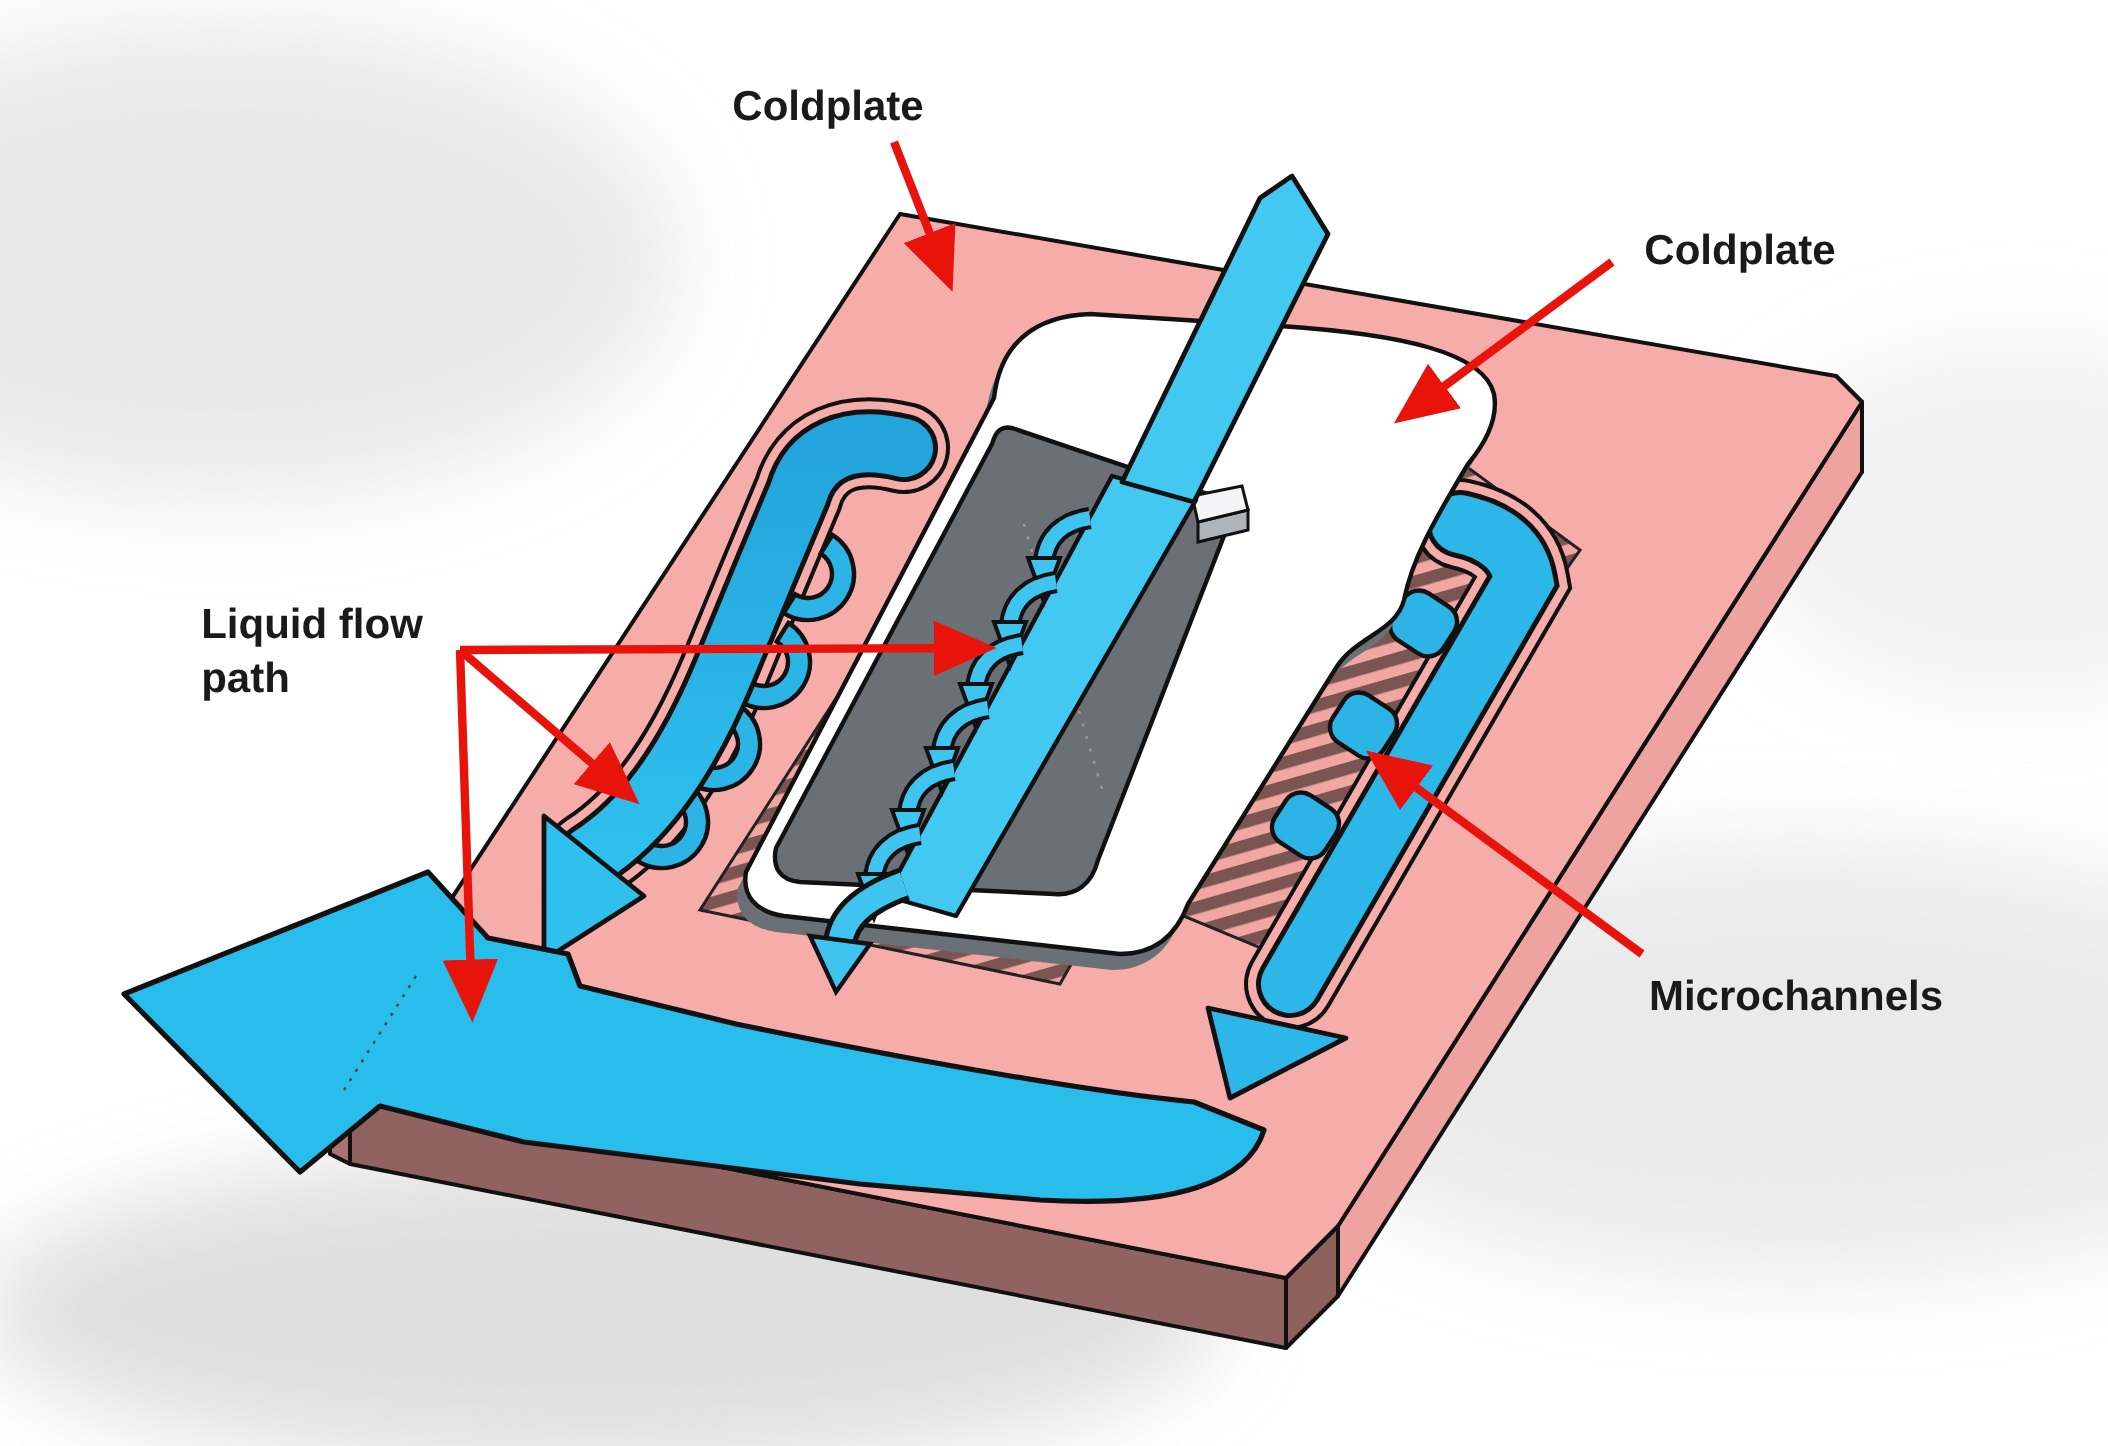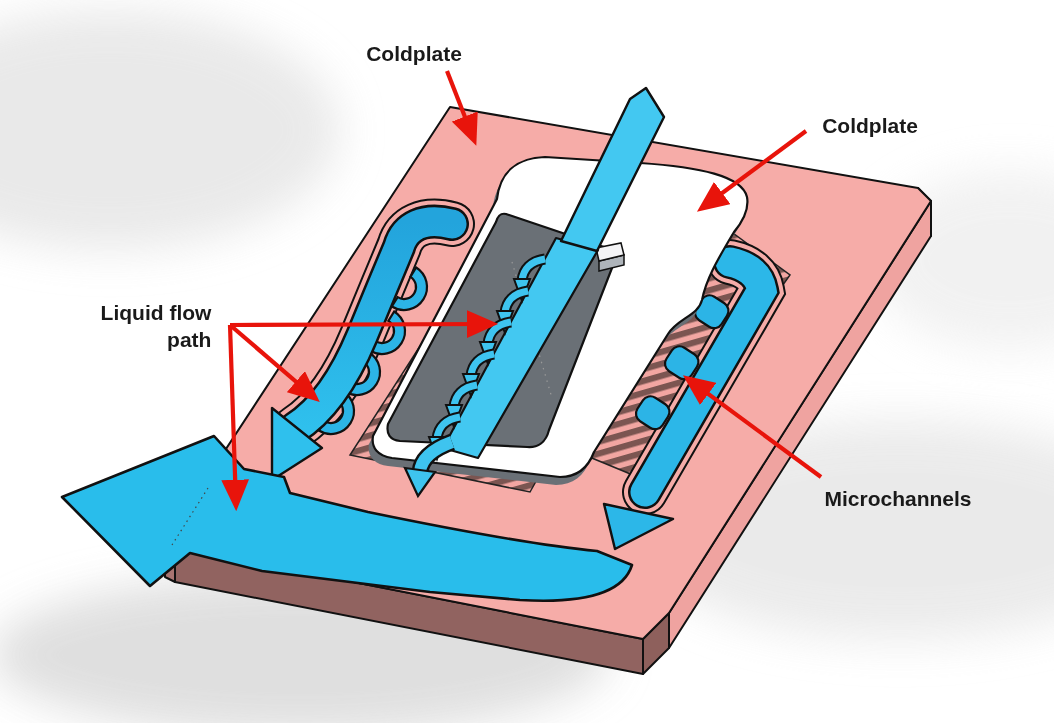--- a/index.html
+++ b/index.html
@@ -1,20 +1,20 @@
 <!DOCTYPE html>
 <html><head>
 <meta charset="utf-8">
 <style>
   html,body{margin:0;padding:0;background:#fff;}
   #stage{position:relative;width:1054px;height:723px;background:#ffffff;overflow:hidden;
          font-family:"Liberation Sans",sans-serif;}
   #scene{position:absolute;left:0;top:0;}
   .lbl{position:absolute;transform:translateX(-50%);font-weight:bold;font-size:21px;
-       line-height:27px;color:#1a1a1a;white-space:nowrap;text-align:right;
+       line-height:27px;color:#1a1a1a;white-space:nowrap;text-align:left;
        font-family:"Liberation Sans",sans-serif;}
 </style>
 </head>
 <body>
 
 <div id="stage">
 
 <svg id="scene" width="1054" height="723" viewBox="0 0 1054 723">
   <defs>
     <filter id="soft" x="-60%" y="-60%" width="220%" height="220%">

